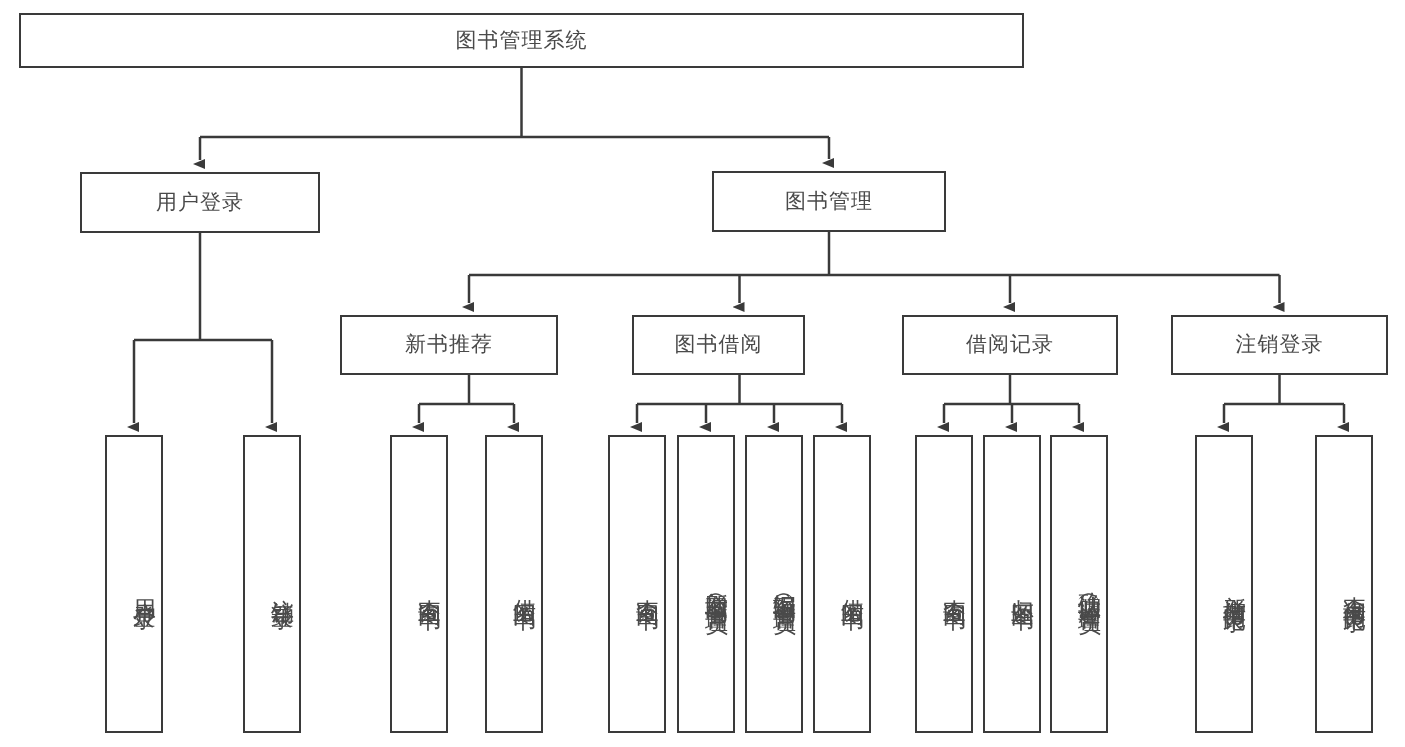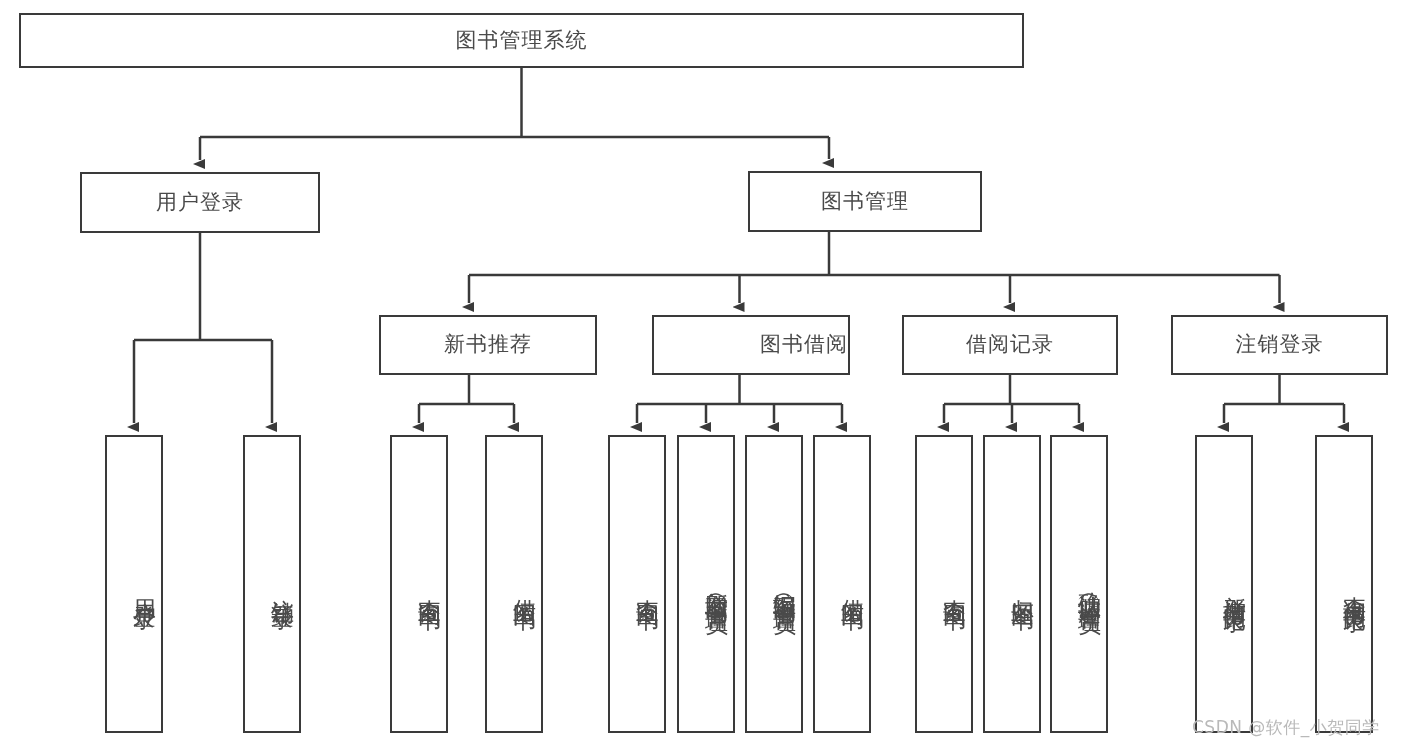--- a/index.html
+++ b/index.html
@@ -114,27 +114,27 @@
       </g>
   </svg>
 
   <div id="nodes-layer">
       <div class="node horiz" style="left: 19px; top: 13px; width: 1005px; height: 55px;">
         <span class="hlabel">图书管理系统</span>
       </div>
       <div class="node horiz" style="left: 80px; top: 172px; width: 240px; height: 61px;">
         <span class="hlabel">用户登录</span>
       </div>
-      <div class="node horiz" style="left: 712px; top: 171px; width: 234px; height: 61px; margin-left: 36px;">
+      <div class="node horiz" style="left: 712px; top: 171px; width: 234px; height: 61px;">
         <span class="hlabel">图书管理</span>
       </div>
-      <div class="node horiz" style="left: 379px; top: 315px; width: 218px; height: 60px;">
+      <div class="node horiz" style="left: 340px; top: 315px; width: 218px; height: 60px;">
         <span class="hlabel">新书推荐</span>
       </div>
-      <div class="node horiz" style="left: 652px; top: 315px; width: 198px; height: 60px; justify-content: flex-end;">
+      <div class="node horiz" style="left: 632px; top: 315px; width: 173px; height: 60px;">
         <span class="hlabel">图书借阅</span>
       </div>
       <div class="node horiz" style="left: 902px; top: 315px; width: 216px; height: 60px;">
         <span class="hlabel">借阅记录</span>
       </div>
       <div class="node horiz" style="left: 1171px; top: 315px; width: 217px; height: 60px;">
         <span class="hlabel">注销登录</span>
       </div>
       <div class="node vert" style="left: 105px; top: 435px; width: 58px; height: 298px;">
         <span class="vlabel">用户登录</span>
@@ -170,15 +170,14 @@
         <span class="vlabel">确认归还（管理员）</span>
       </div>
       <div class="node vert" style="left: 1195px; top: 435px; width: 58px; height: 298px;">
         <span class="vlabel">新增借阅记录</span>
       </div>
       <div class="node vert" style="left: 1315px; top: 435px; width: 58px; height: 298px;">
         <span class="vlabel">查询借阅记录</span>
       </div>
     </div>
 
-  <div class="watermark" style="left: 1192px; top: 716px;">CSDN @软件_小贺同学</div>
 
 </div>
 
 </body></html>

